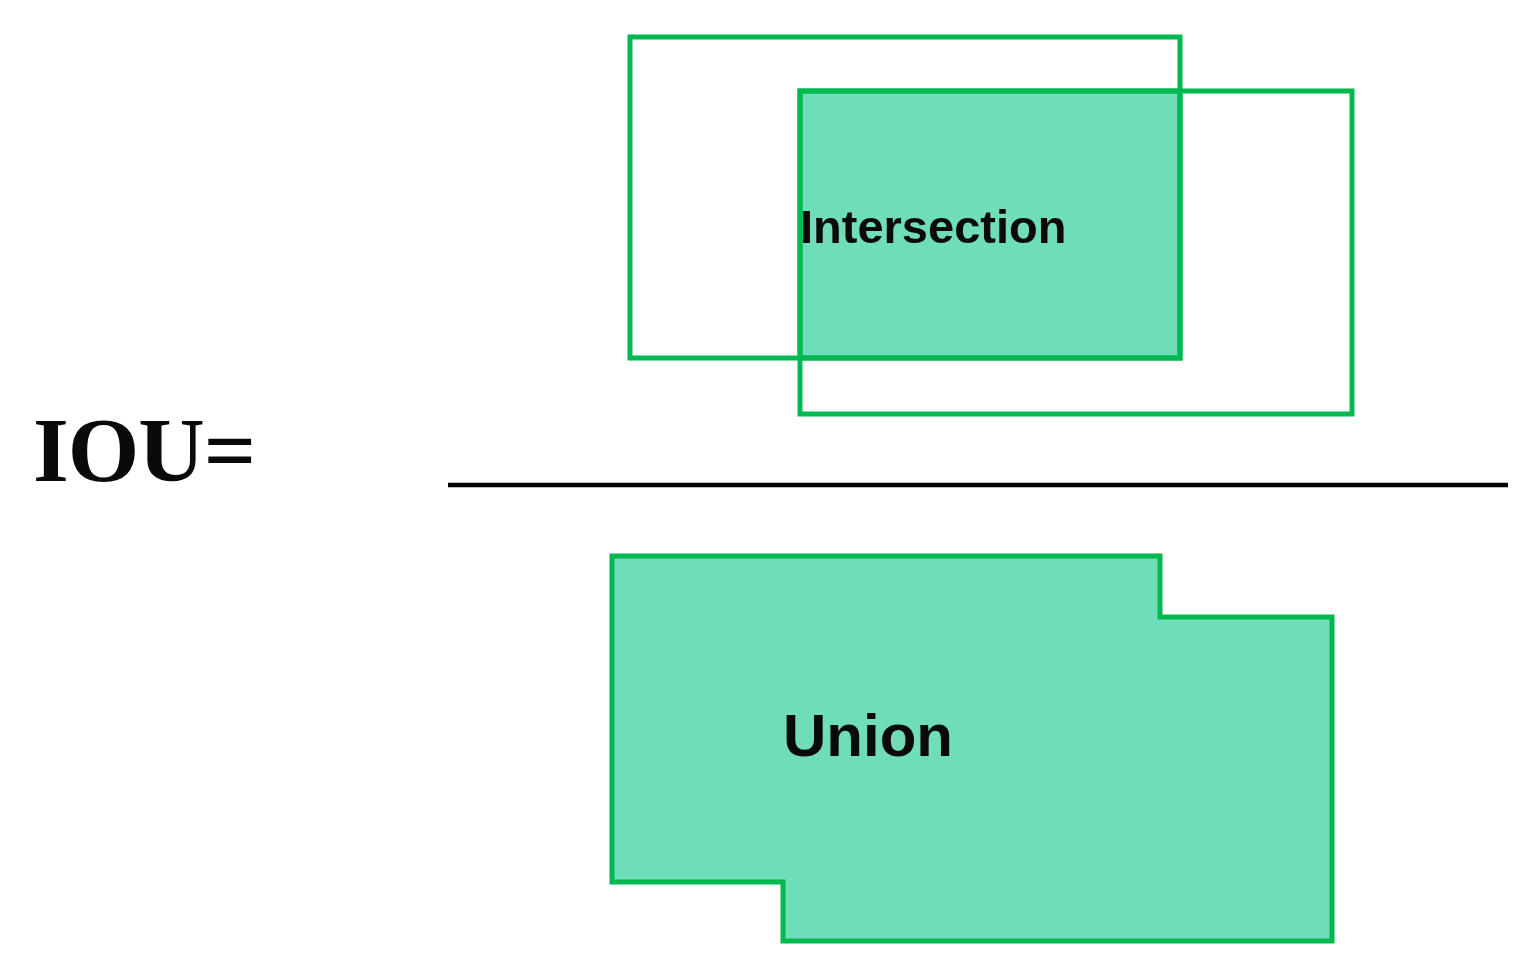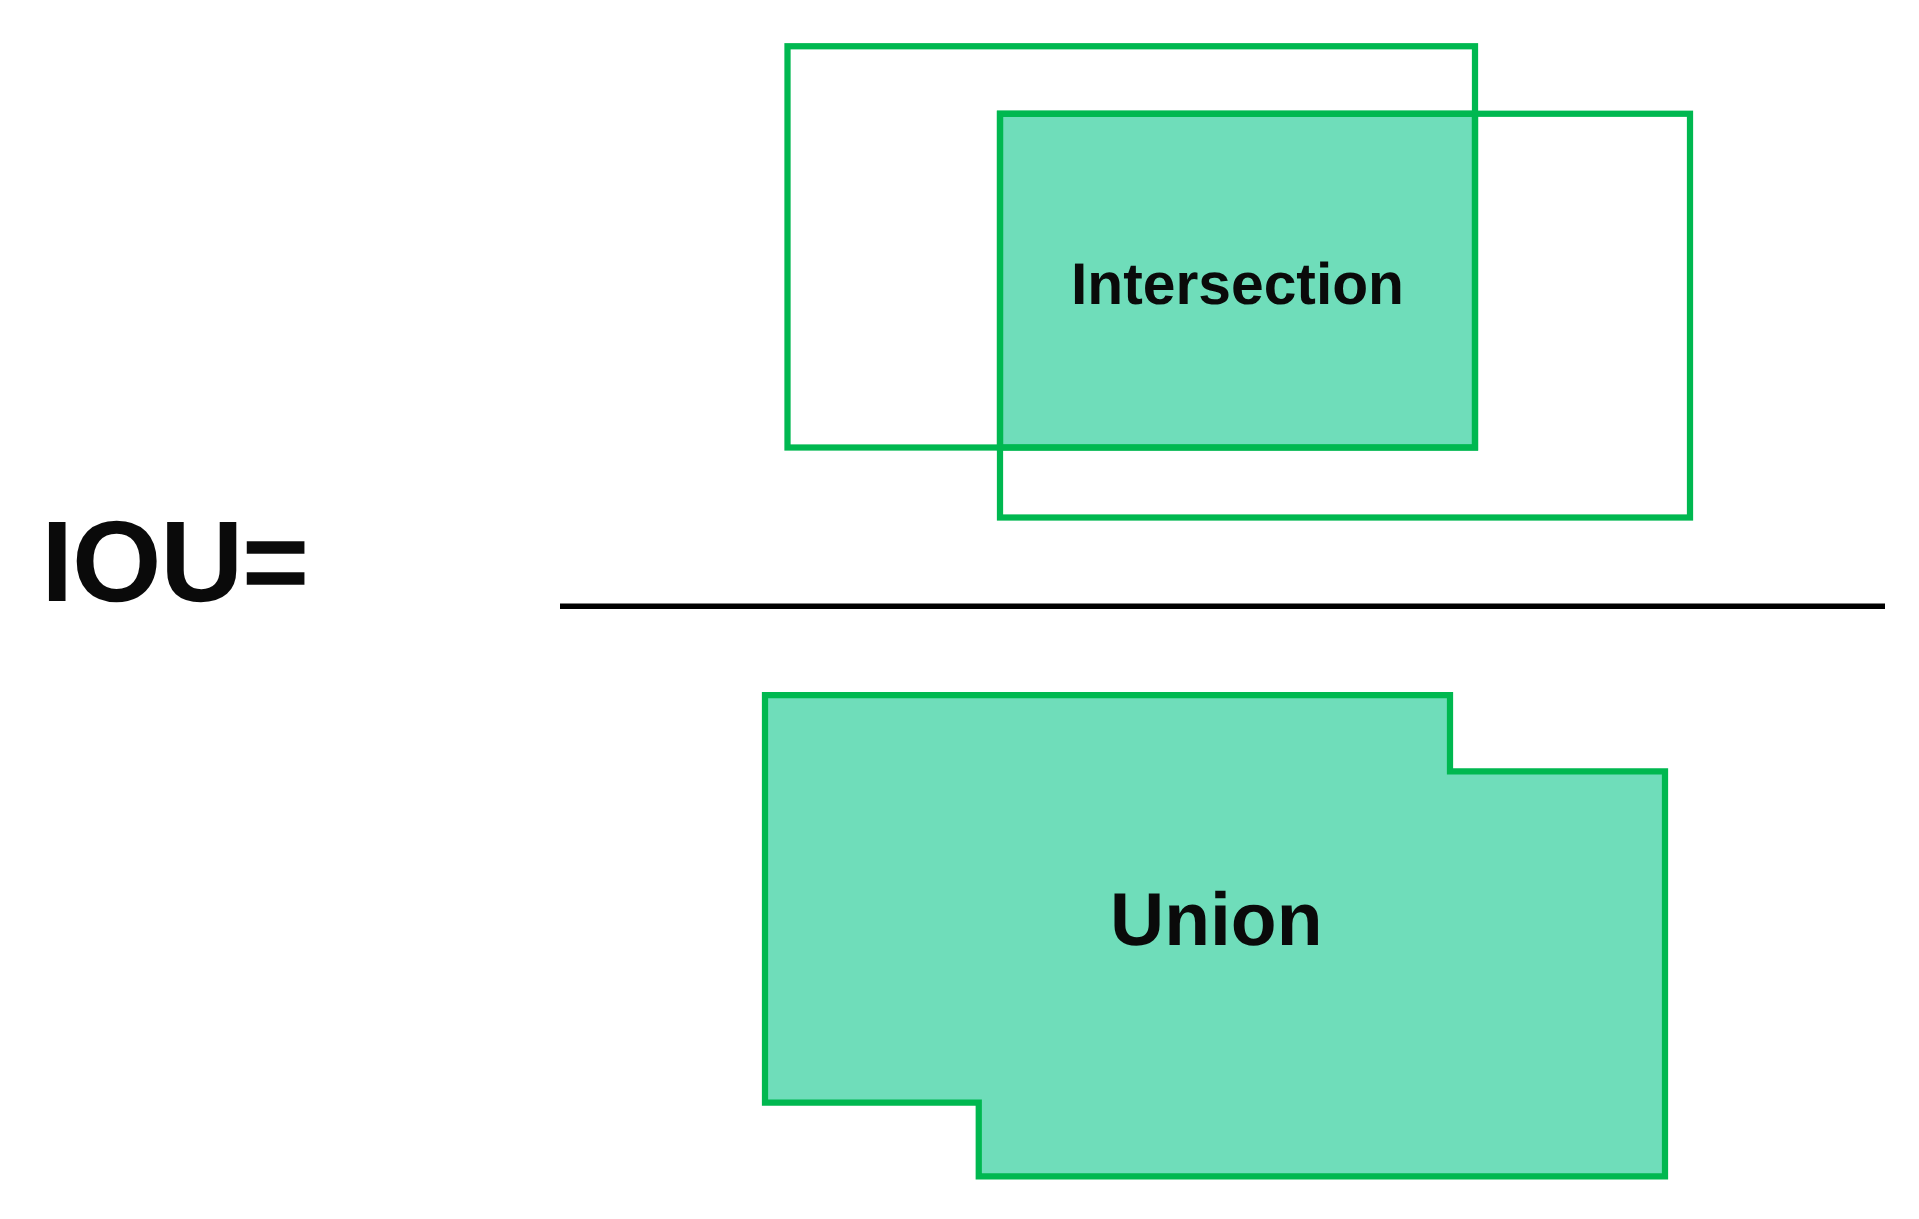--- a/index.html
+++ b/index.html
@@ -23,37 +23,37 @@
     left: 0;
     top: 0;
     width: 1535px;
     height: 975px;
     display: block;
   }
   .formula-label {
     position: absolute;
     left: 33px;
     top: 404px;
-    font-family: Liberation Sans, sans-serif;
+    font-family: Liberation Serif, serif;
     font-weight: bold;
     font-size: 92px;
     line-height: 92px;
     letter-spacing: -1px;
     color: #0a0a0a;
     white-space: nowrap;
     user-select: none;
   }
   .shape-label {
     position: absolute;
     font-family: "Liberation Sans", sans-serif;
     font-weight: bold;
     color: #0a0a0a;
     white-space: nowrap;
     user-select: none;
-    text-align: center;
+    text-align: left;
   }
   .shape-label.intersection {
     left: 800px;
     top: 199px;
     width: 380px;
     font-size: 47px;
     line-height: 55px;
   }
   .shape-label.union {
     left: 783px;

